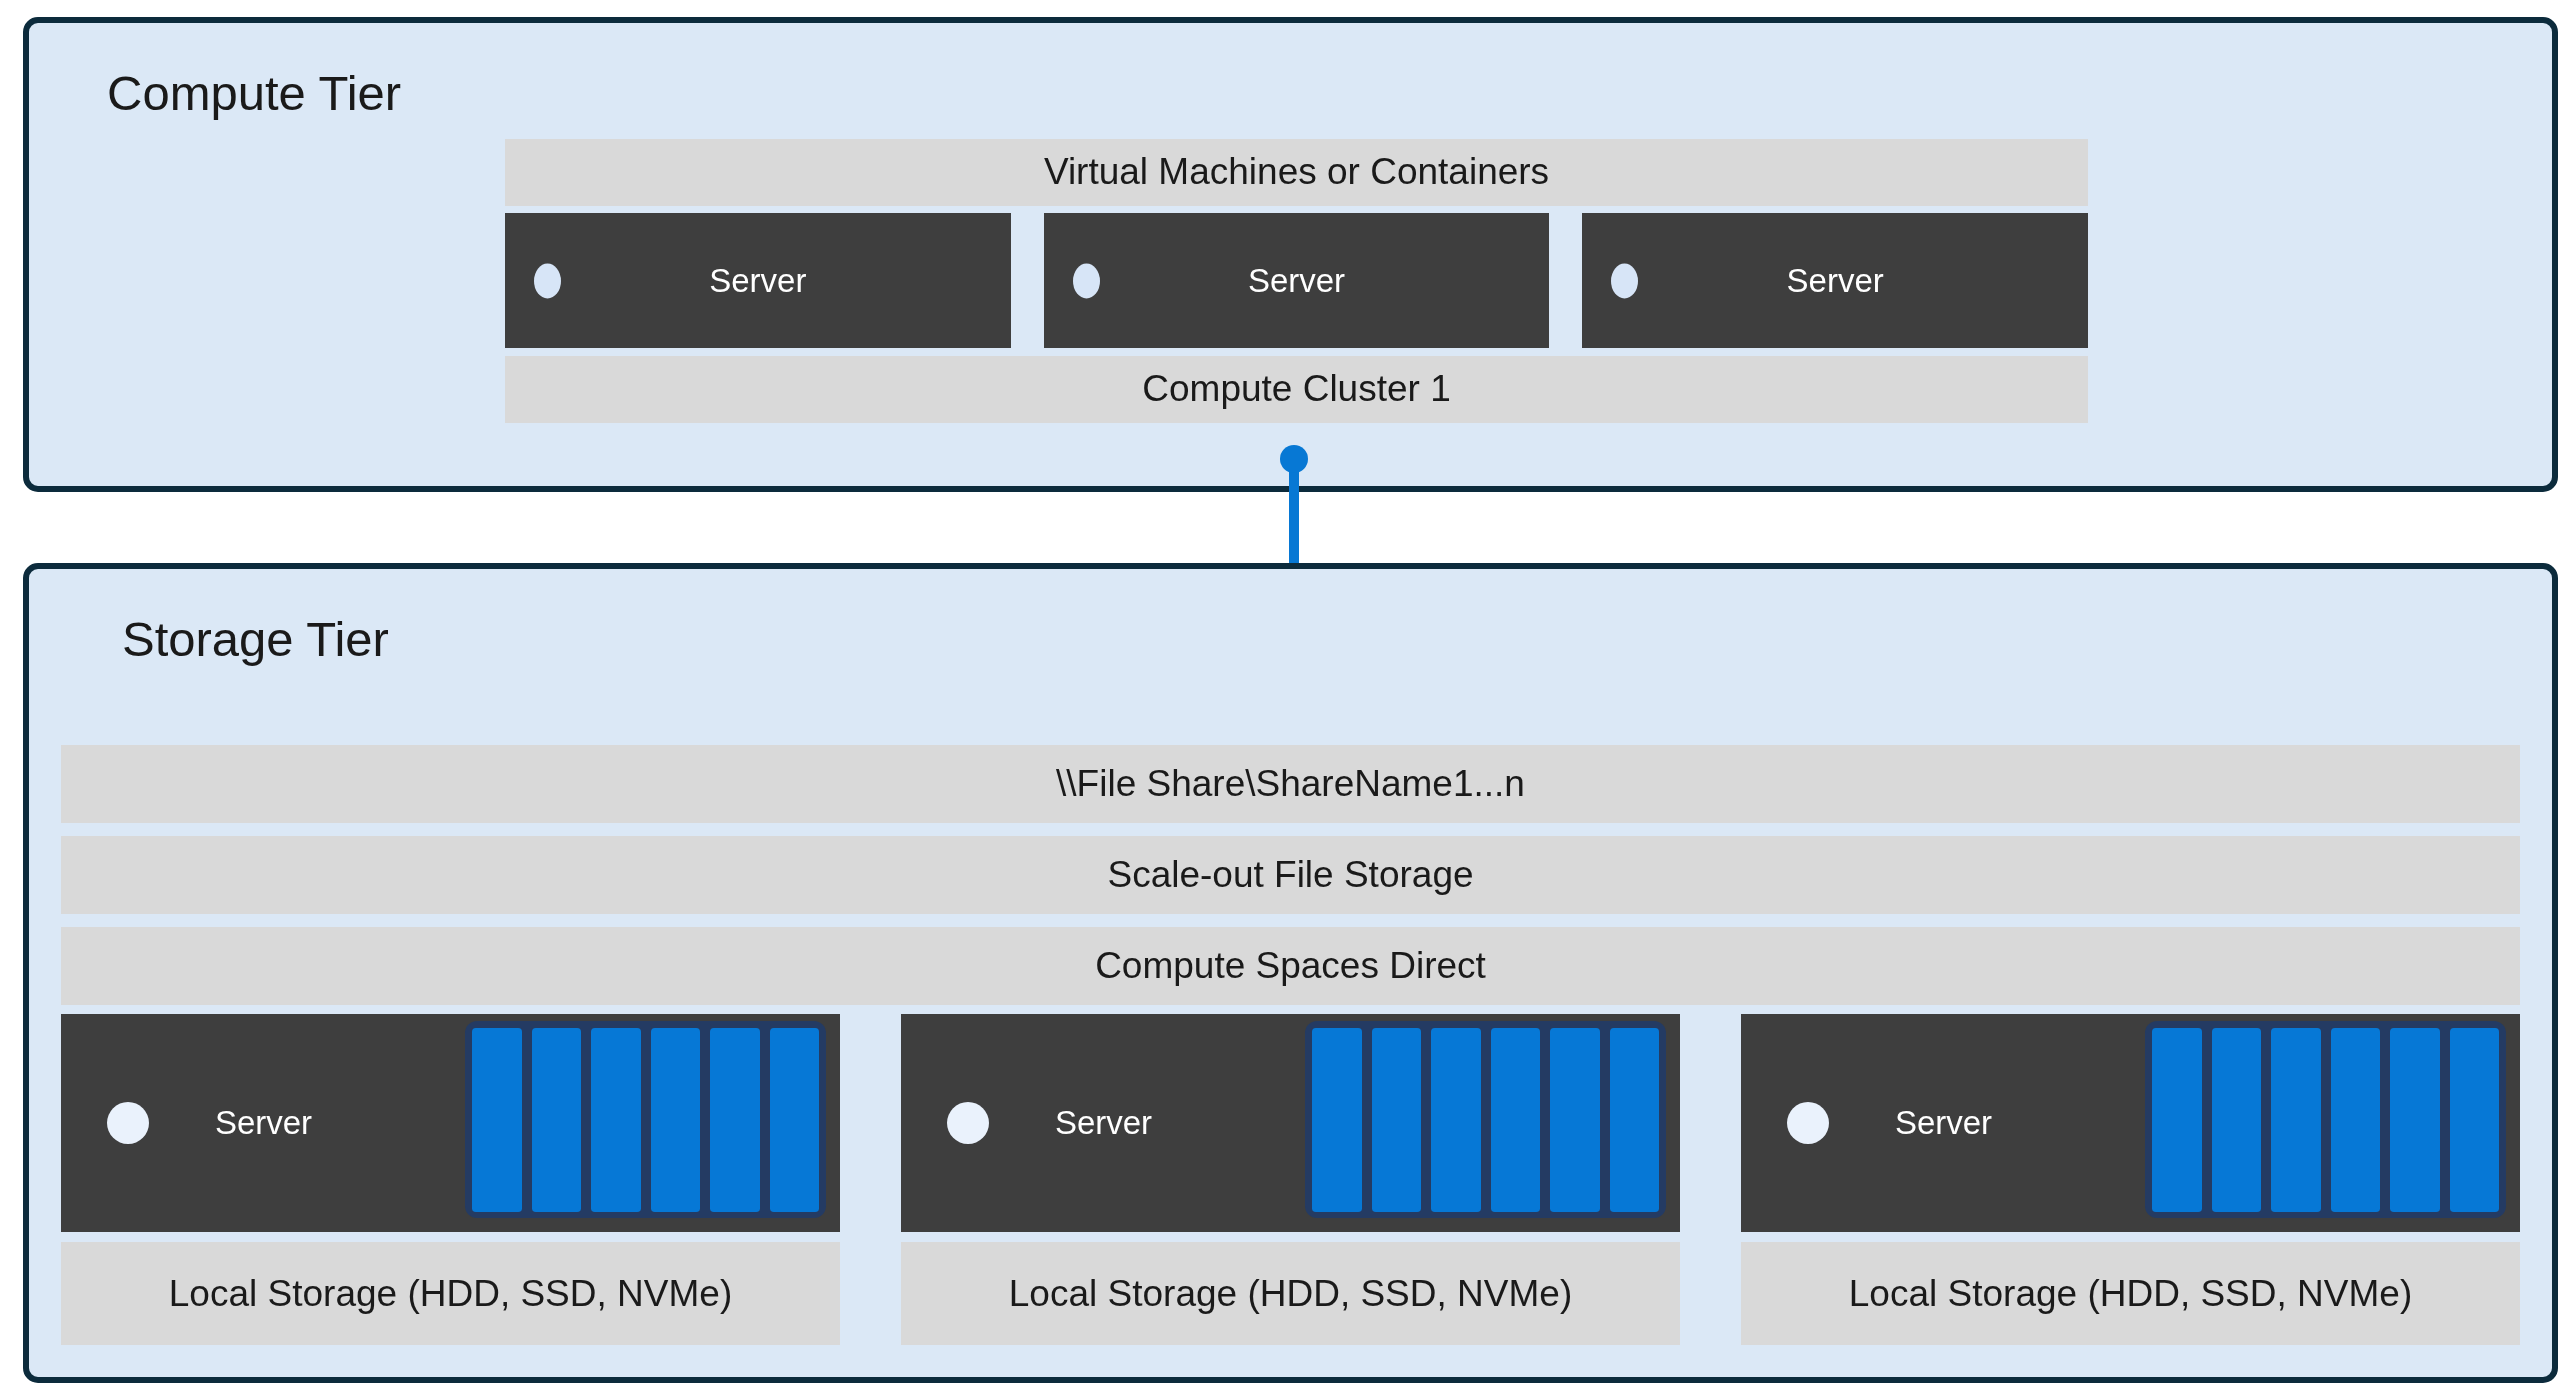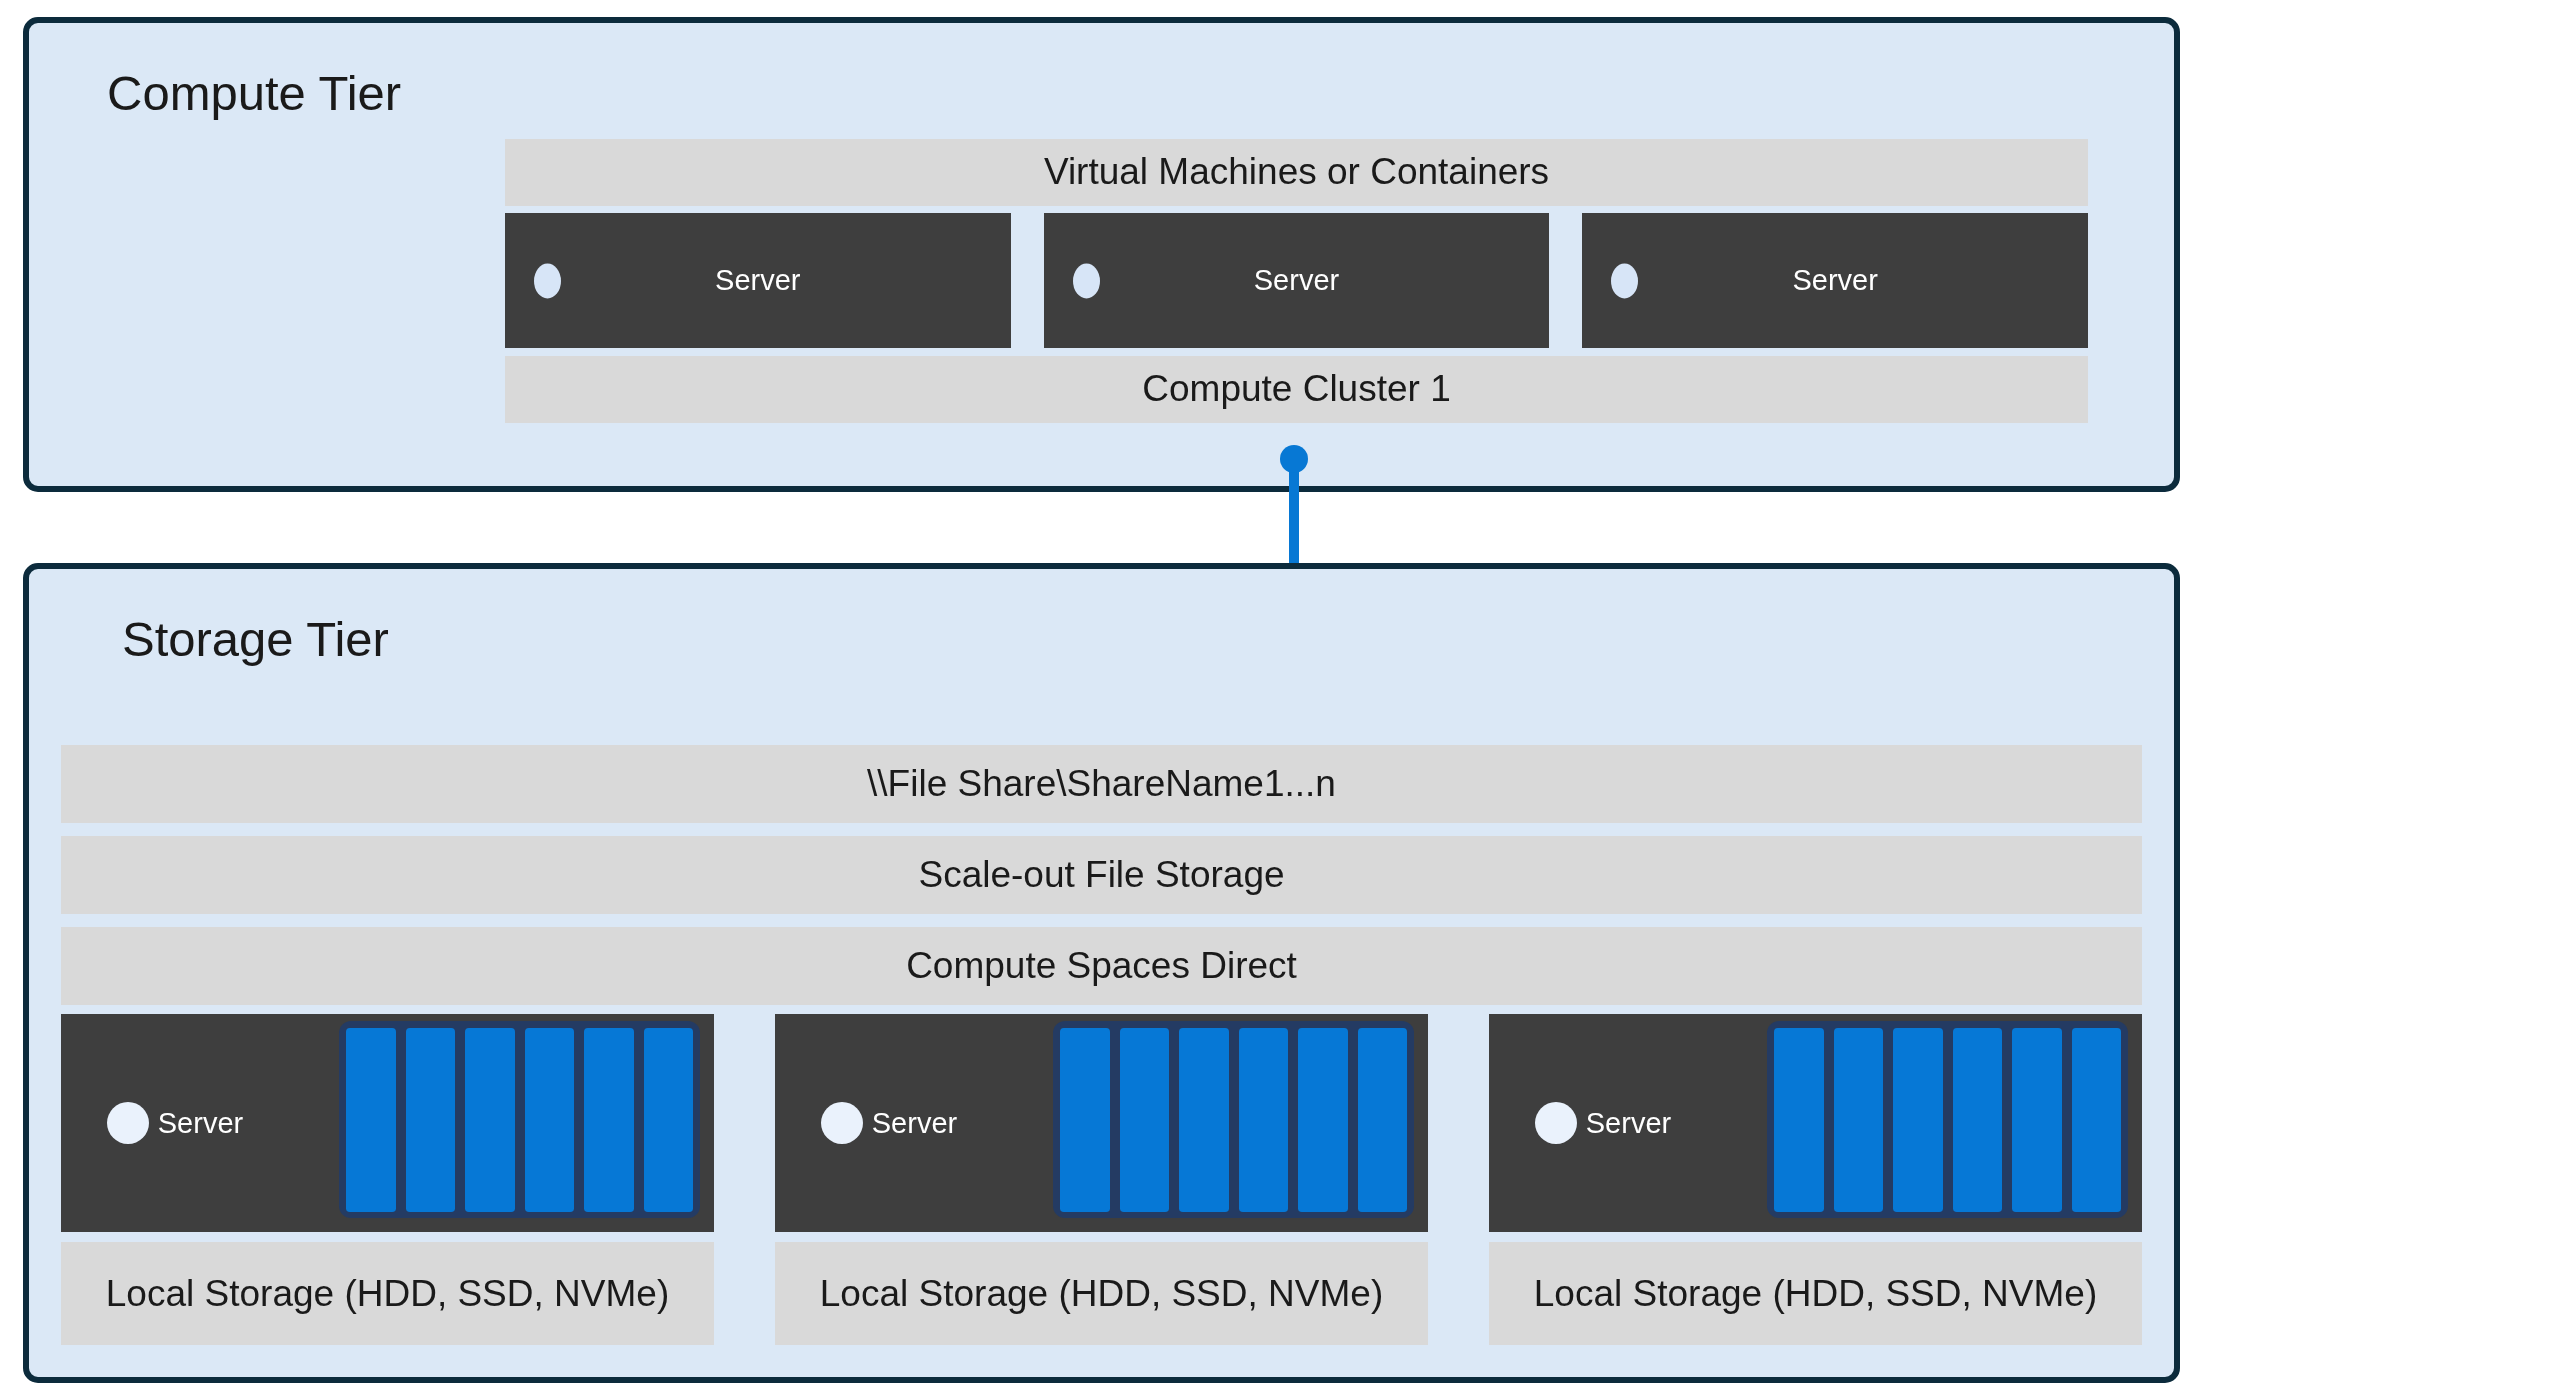--- a/index.html
+++ b/index.html
@@ -6,40 +6,40 @@
     --accent-blue:#0778D4; --disk-blue:#0678D6; --disk-border-navy:#243B63;
     --tier-fill:#DBE8F6; --tier-border:#0C2B3C; --bar-gray:#D9D9D9;
     --server-dark:#3E3E3E; --led-compute:#D7E5F7; --led-storage:#EAF2FC;
     --text-dark:#1A1A1A; --text-light:#FFFFFF;
   }
   *{margin:0;padding:0;box-sizing:border-box;}
   html,body{width:2576px;height:1399px;background:#ffffff;
     font-family:"Liberation Sans", sans-serif;color:var(--text-dark);}
   .canvas{position:absolute;left:0;top:0;width:2576px;height:1399px;background:#ffffff;}
 
-  .tier{position:absolute;left:23px;width:2157px;background:var(--tier-fill);
+  .tier{position:absolute;left:23px;width:2535px;background:var(--tier-fill);
     border:6px solid var(--tier-border);border-radius:15px;}
   .tier.compute{top:16.7px;height:475px;}
   .tier.storage{top:563px;height:820px;}
 
   .tier-title{position:absolute;font-size:49px;font-weight:400;color:var(--text-dark);
     line-height:1.25;letter-spacing:0px;}
   .tier.compute .tier-title{left:78px;top:40px;}
   .tier.storage .tier-title{left:93px;top:40px;}
 
   .bar{background:var(--bar-gray);display:flex;align-items:center;justify-content:center;
     font-size:37px;color:var(--text-dark);white-space:nowrap;}
 
   
   .compute-stack{position:absolute;left:476px;top:116px;width:1583px;}
   .compute-stack .bar{height:67px;}
   .server-row{display:grid;grid-template-columns:1fr 1fr 1fr;column-gap:33px;
     margin-top:7.6px;height:135px;}
   .server{position:relative;background:var(--server-dark);}
-  .server-label{color:var(--text-light);font-size:29px;white-space:nowrap;}
+  .server-label{color:var(--text-light);font-size:33px;white-space:nowrap;}
   .center-zone{position:absolute;inset:0;display:flex;align-items:center;justify-content:center;}
   .led{position:absolute;top:50%;transform:translateY(-50%);border-radius:50%;}
   .led.compute-led{left:29px;width:27px;height:35px;background:var(--led-compute);}
   .led.storage-led{left:46px;width:42px;height:42px;background:var(--led-storage);}
   .compute-stack .bar.cluster{margin-top:7.6px;}
 
   
   .connector{position:absolute;left:0;top:0;width:0;height:0;}
   .vline{position:absolute;left:1289px;top:456px;width:10px;height:148px;background:var(--accent-blue);}
   .cdot{position:absolute;border-radius:50%;background:var(--accent-blue);}

